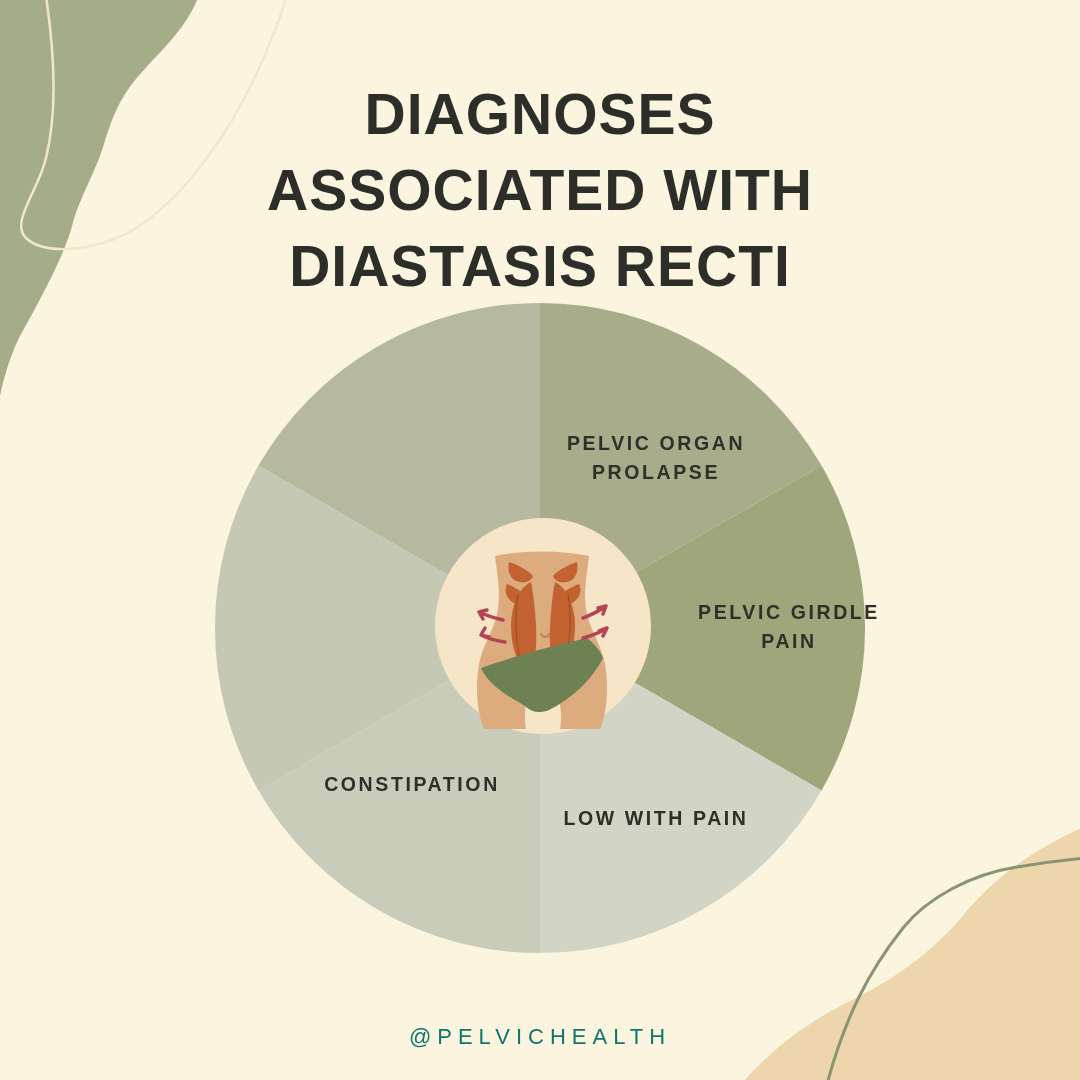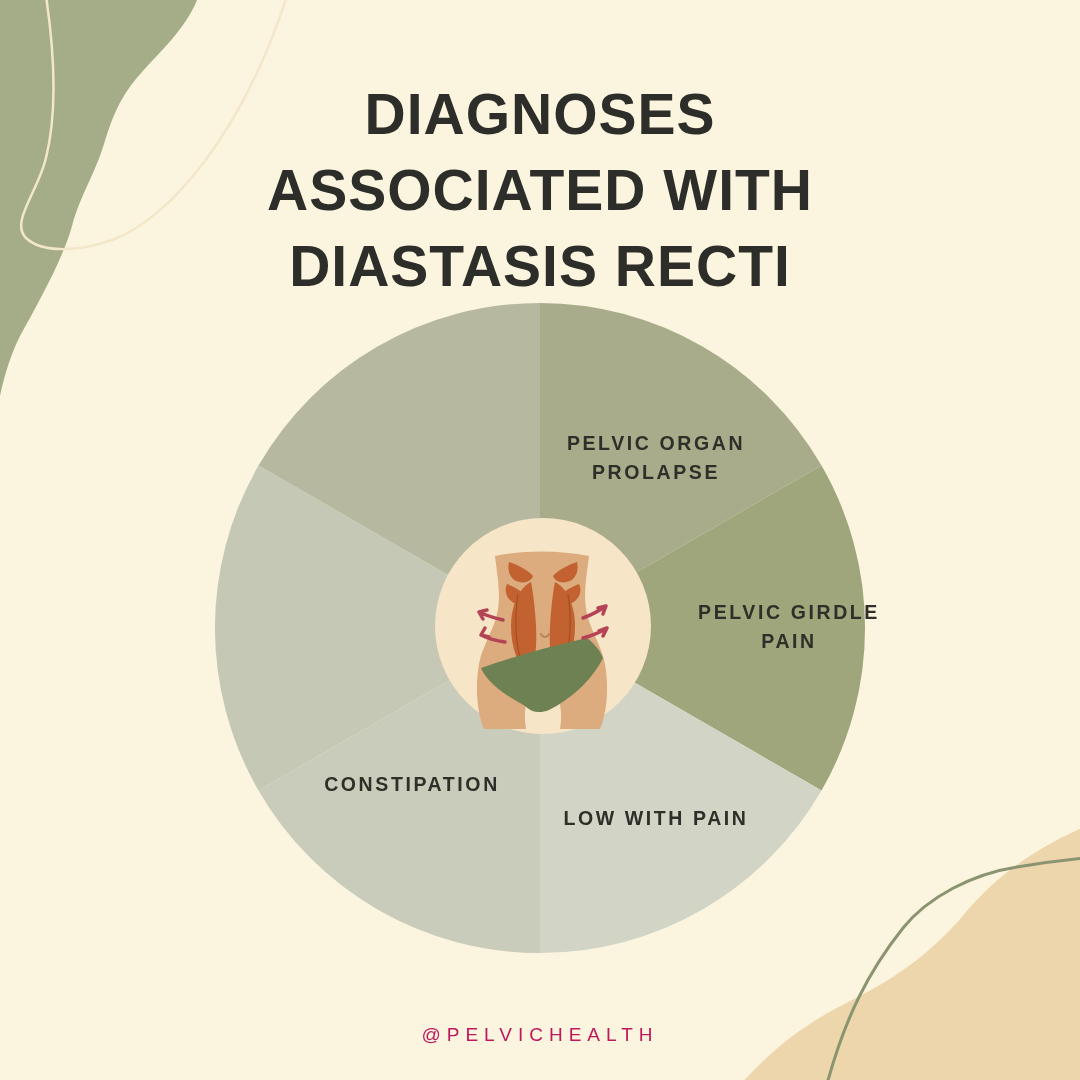--- a/index.html
+++ b/index.html
@@ -46,24 +46,24 @@
   .label-pop { left: 656px; top: 458px; }
   .label-pgp { left: 757px; top: 627px; margin-left: 32px; }
   .label-sui { left: 323px; top: 631px; }
   .label-con { left: 412px; top: 784px; }
   .label-lbp { left: 656px; top: 818px; }
   .footer {
     position: absolute;
     left: 0; top: 1024px;
     width: 1080px;
     text-align: center;
-    font-size: 19px;
+    font-size: 22px;
     font-weight: 400;
     letter-spacing: 6px;
-    color: #be185d;
+    color: #0f766e;
   }
 </style>
 </head>
 <body>
 
 <div class="canvas">
 
   <svg class="bg-svg" viewBox="0 0 1080 1080">
 
     <path d="M 0,0 L 197,0 C 186,28 160,52 142,72 C 120,96 112,118 104,144 C 94,176 80,196 72,226 C 64,256 40,300 20,336 C 12,352 5,372 0,396 Z" fill="#a5ad88"></path>

